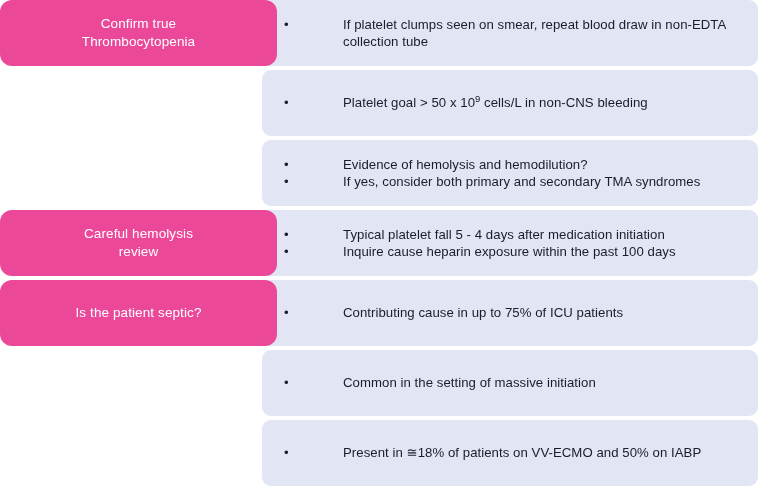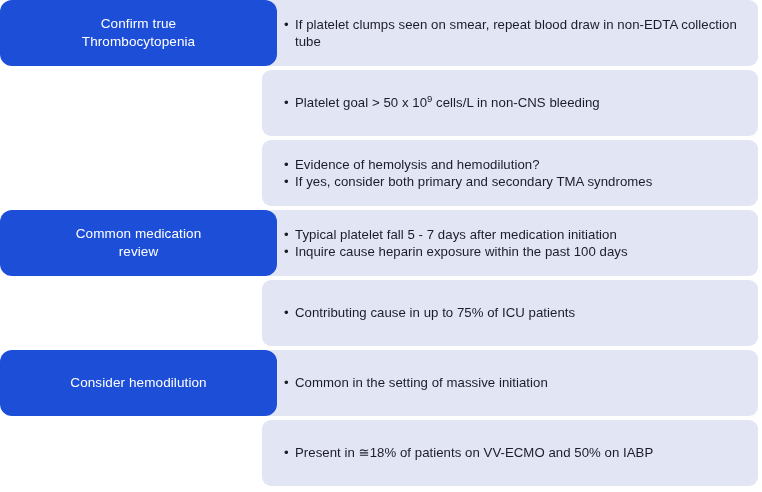--- a/index.html
+++ b/index.html
@@ -45,21 +45,21 @@
     justify-content: center;
     padding: 0 14px 0 22px;
   }
   
   .step-box {
     position: absolute;
     left: 0;
     top: 0;
     width: 277px;
     height: 66px;
-    background: #1d4ed8;
+    background: #ec4899;
     border-radius: 12px;
     box-sizing: border-box;
     display: flex;
     align-items: center;
     justify-content: center;
     padding: 0 12px;
     z-index: 2;
   }
   .step-label {
     color: #ffffff;
@@ -78,20 +78,21 @@
     letter-spacing: 0.05px;
   }
   .bullet-dot {
     flex: 0 0 auto;
     width: 11px;
     font-size: 13.2px;
     line-height: 17.5px;
   }
   .bullet-text {
     flex: 1 1 auto;
+    margin-left: 48px;
   }
   sup {
     font-size: 0.72em;
     vertical-align: super;
     line-height: 0;
   }
 </style>
 </head>
 <body>
 
@@ -132,53 +133,53 @@
             <span class="bullet-text">If yes, consider both primary and secondary TMA syndromes</span>
           </div>
         </div>
       </div>
     </div>
     <div class="row">
       <div class="row-inner">
         <div class="detail-box">
           <div class="bullet-line">
             <span class="bullet-dot">•</span>
-            <span class="bullet-text">Typical platelet fall 5 - 7 days after medication initiation</span>
+            <span class="bullet-text">Typical platelet fall 5 - 4 days after medication initiation</span>
           </div>
           <div class="bullet-line">
             <span class="bullet-dot">•</span>
             <span class="bullet-text">Inquire cause heparin exposure within the past 100 days</span>
           </div>
         </div>
         <div class="step-box">
-          <div class="step-label">Common medication
+          <div class="step-label">Careful hemolysis
 review</div>
         </div>
       </div>
     </div>
     <div class="row">
       <div class="row-inner">
         <div class="detail-box">
           <div class="bullet-line">
             <span class="bullet-dot">•</span>
             <span class="bullet-text">Contributing cause in up to 75% of ICU patients</span>
           </div>
         </div>
+        <div class="step-box">
+          <div class="step-label">Is the patient septic?</div>
+        </div>
       </div>
     </div>
     <div class="row">
       <div class="row-inner">
         <div class="detail-box">
           <div class="bullet-line">
             <span class="bullet-dot">•</span>
             <span class="bullet-text">Common in the setting of massive initiation</span>
           </div>
-        </div>
-        <div class="step-box">
-          <div class="step-label">Consider hemodilution</div>
         </div>
       </div>
     </div>
     <div class="row">
       <div class="row-inner">
         <div class="detail-box">
           <div class="bullet-line">
             <span class="bullet-dot">•</span>
             <span class="bullet-text">Present in ≅18% of patients on VV-ECMO and 50% on IABP</span>
           </div>

